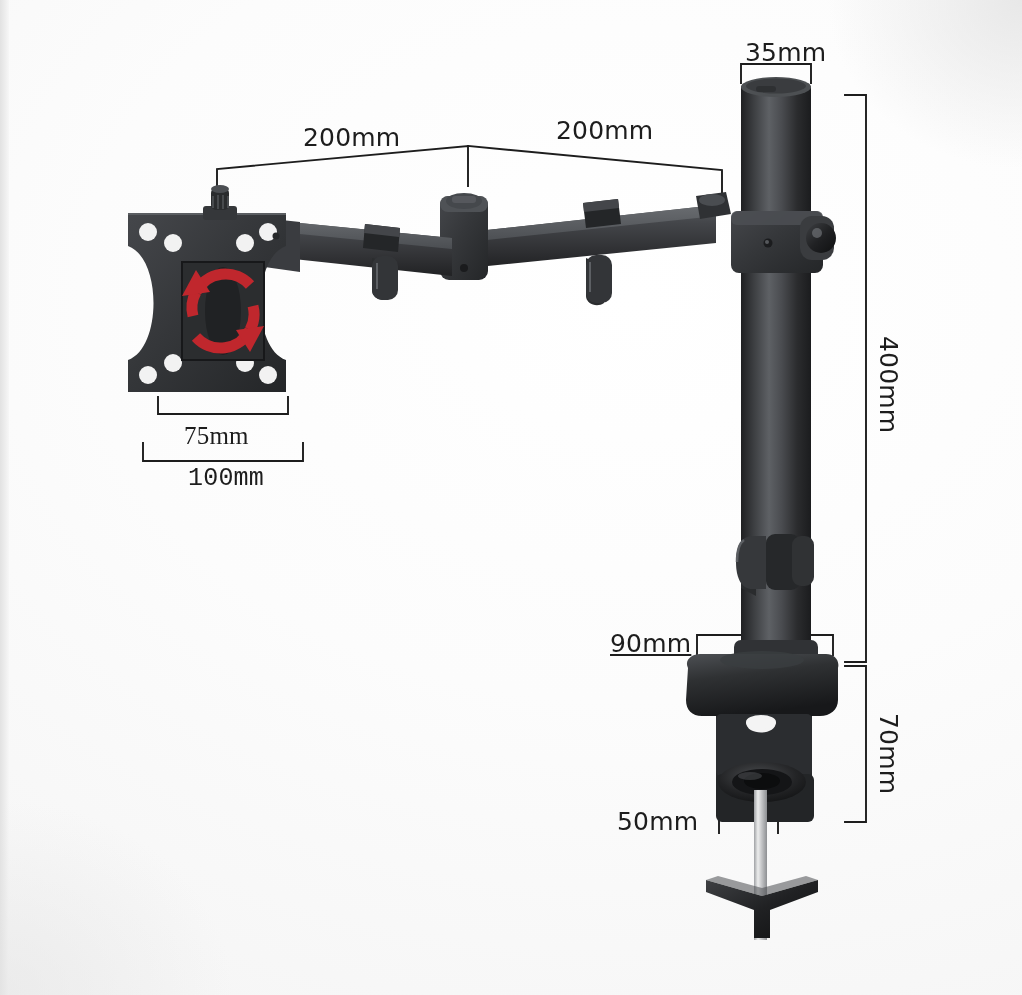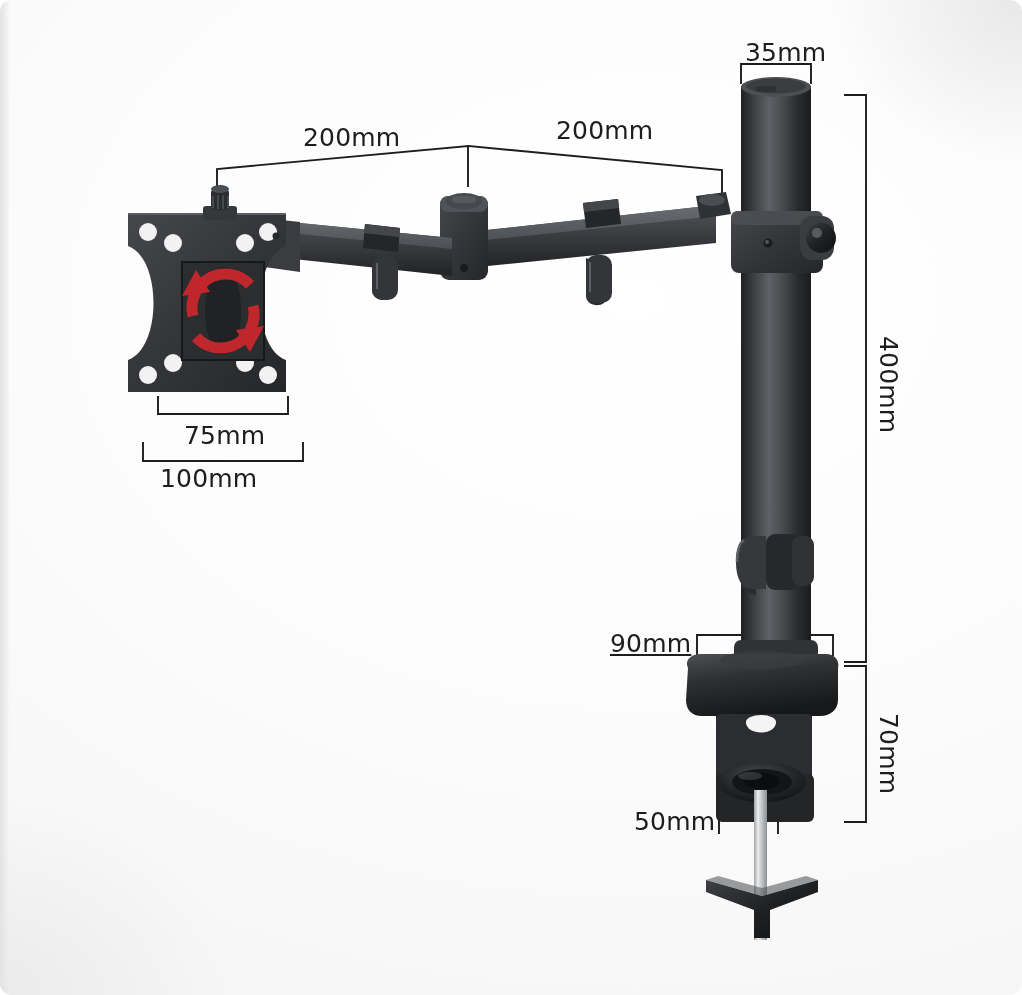--- a/index.html
+++ b/index.html
@@ -7,21 +7,20 @@
     padding: 0;
     background: #ffffff;
   }
   #stage {
     position: relative;
     width: 1022px;
     height: 995px;
     overflow: hidden;
     background: #fbfbfb;
     font-family: "DejaVu Sans", sans-serif;
-    border-radius: 12px;
   }
   
   .bg-base {
     position: absolute;
     inset: 0;
     background:
       radial-gradient(120% 90% at 62% 30%, #ffffff 0%, #fcfcfc 45%, #f4f4f4 100%);
   }
   .bg-left-strip {
     position: absolute;
@@ -287,25 +286,25 @@
       <path d="M706,880 L762,896 L818,880 L806,876 L762,888 L718,876 Z" fill="#4a4d51" opacity=".55"></path>
     </g>
   </svg>
 
   <div class="dim-label" style="left:745px; top:40px;">35mm</div>
 
   <div class="dim-label" style="left:303px; top:125px;">200mm</div>
 
   <div class="dim-label" style="left:556px; top:118px;">200mm</div>
 
-  <div class="dim-label" style="left:184px; top:423px;">75mm</div>
-
-  <div class="dim-label" style="left:160px; top:466px;">100mm</div>
+  <div class="dim-label" style="left:184px; top:423px;font-family:Liberation Serif, serif;">75mm</div>
+
+  <div class="dim-label" style="left:188px; top:466px;font-family:Liberation Mono, monospace;">100mm</div>
 
   <div class="dim-label vert" style="left:901px; top:336px;">400mm</div>
 
   <div class="dim-label vert" style="left:901px; top:713px;">70mm</div>
 
   <div class="dim-label" style="left:610px; top:631px;text-decoration:underline;">90mm</div>
 
-  <div class="dim-label" style="left:634px; top:809px;">50mm</div>
+  <div class="dim-label" style="left:617px; top:809px;">50mm</div>
 
 </div>
 
 </body></html>

